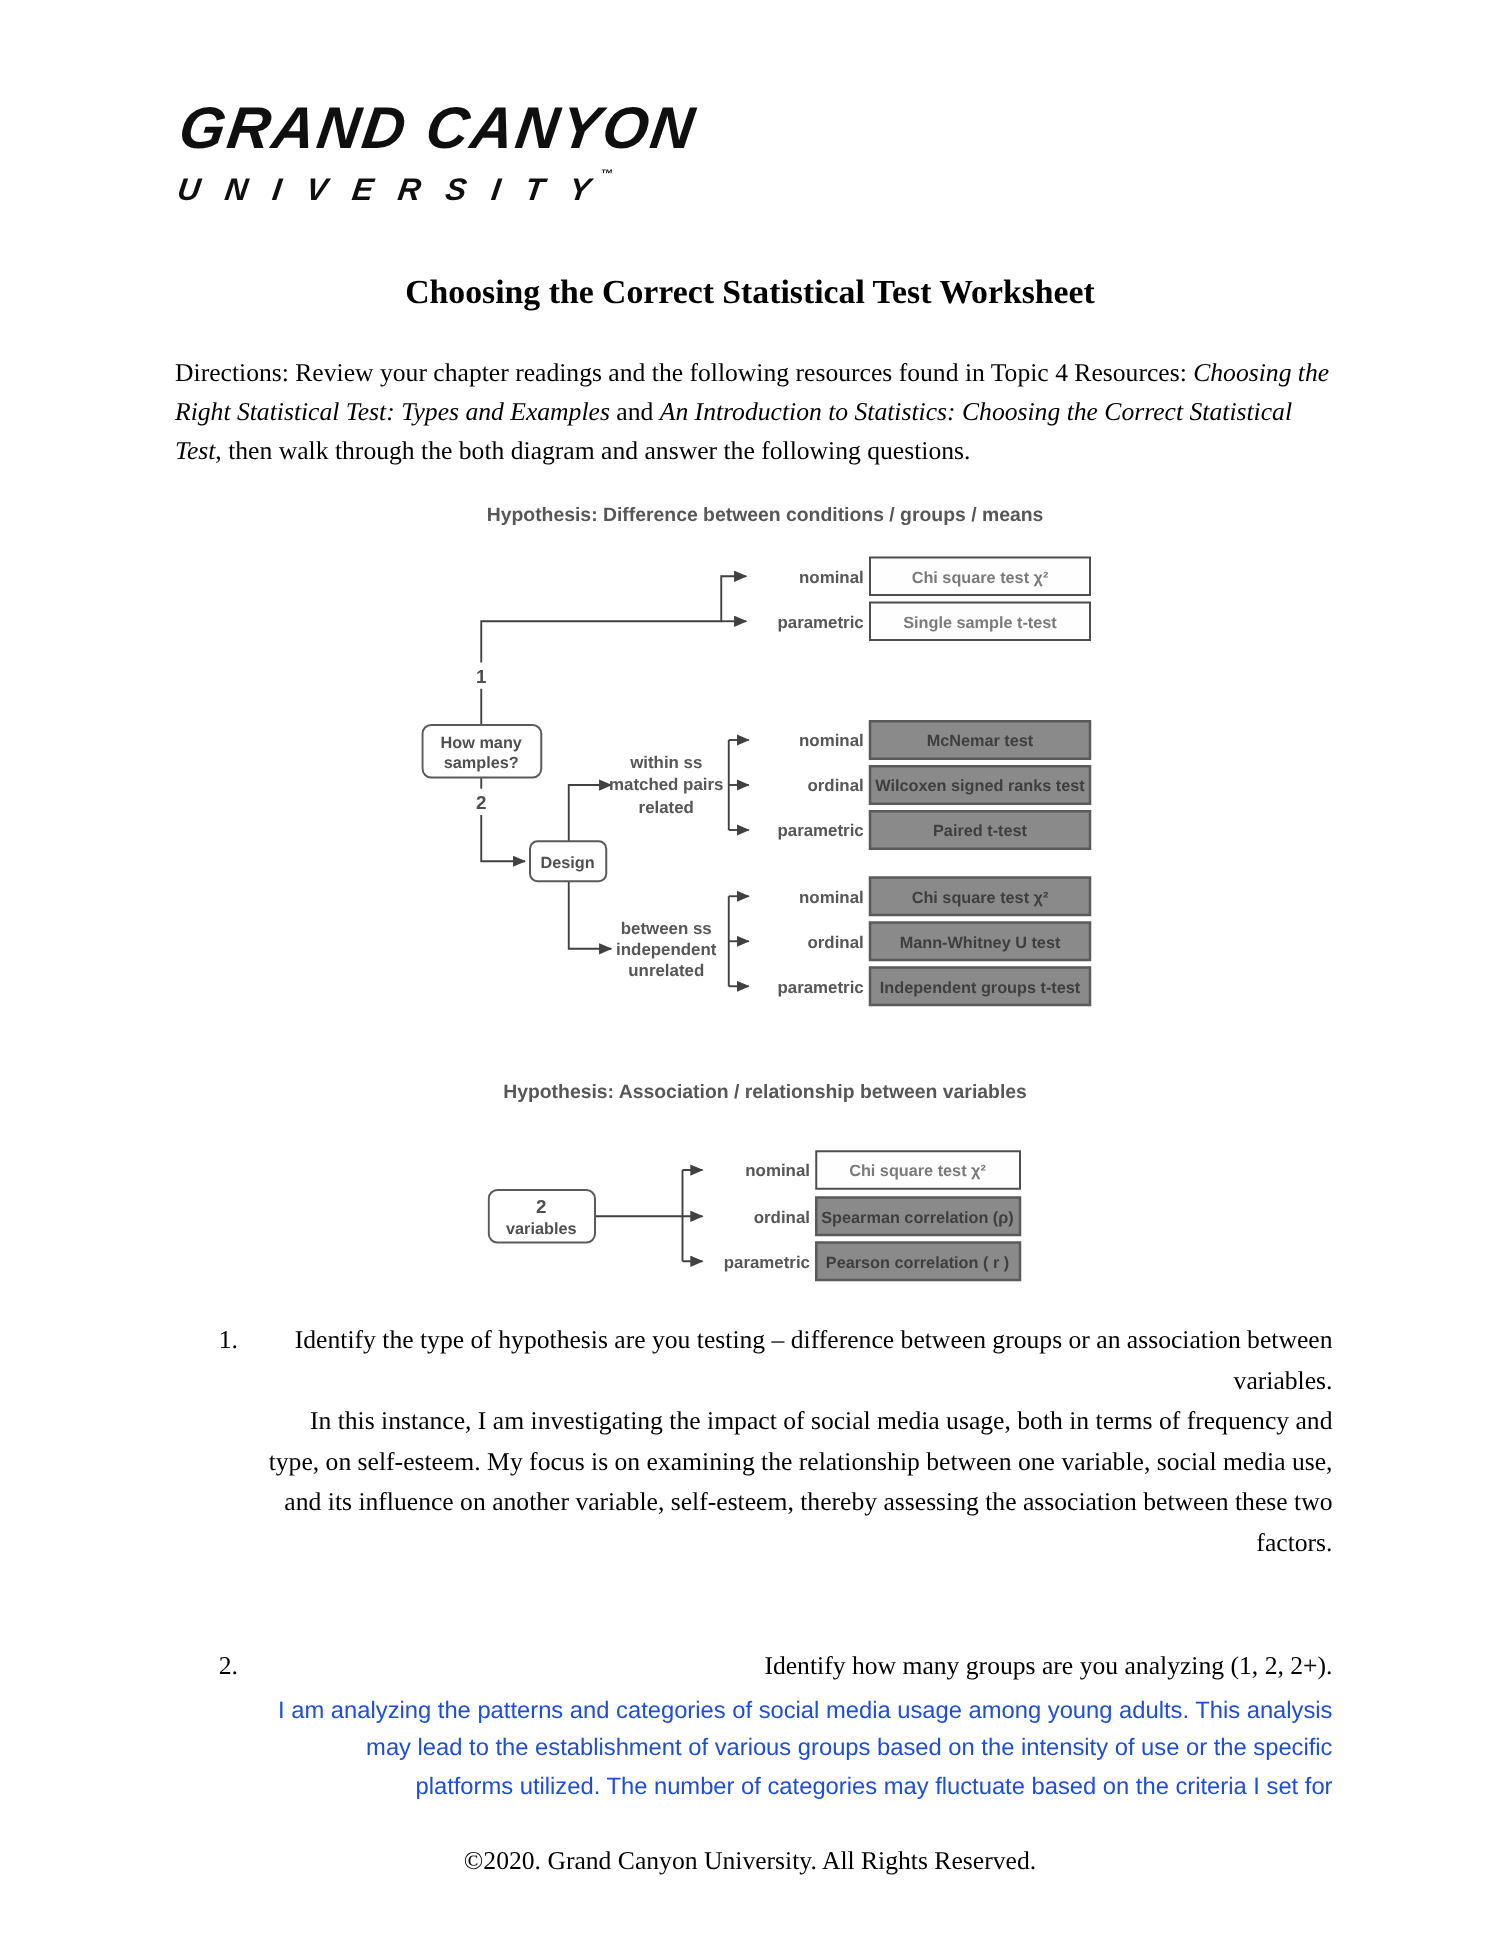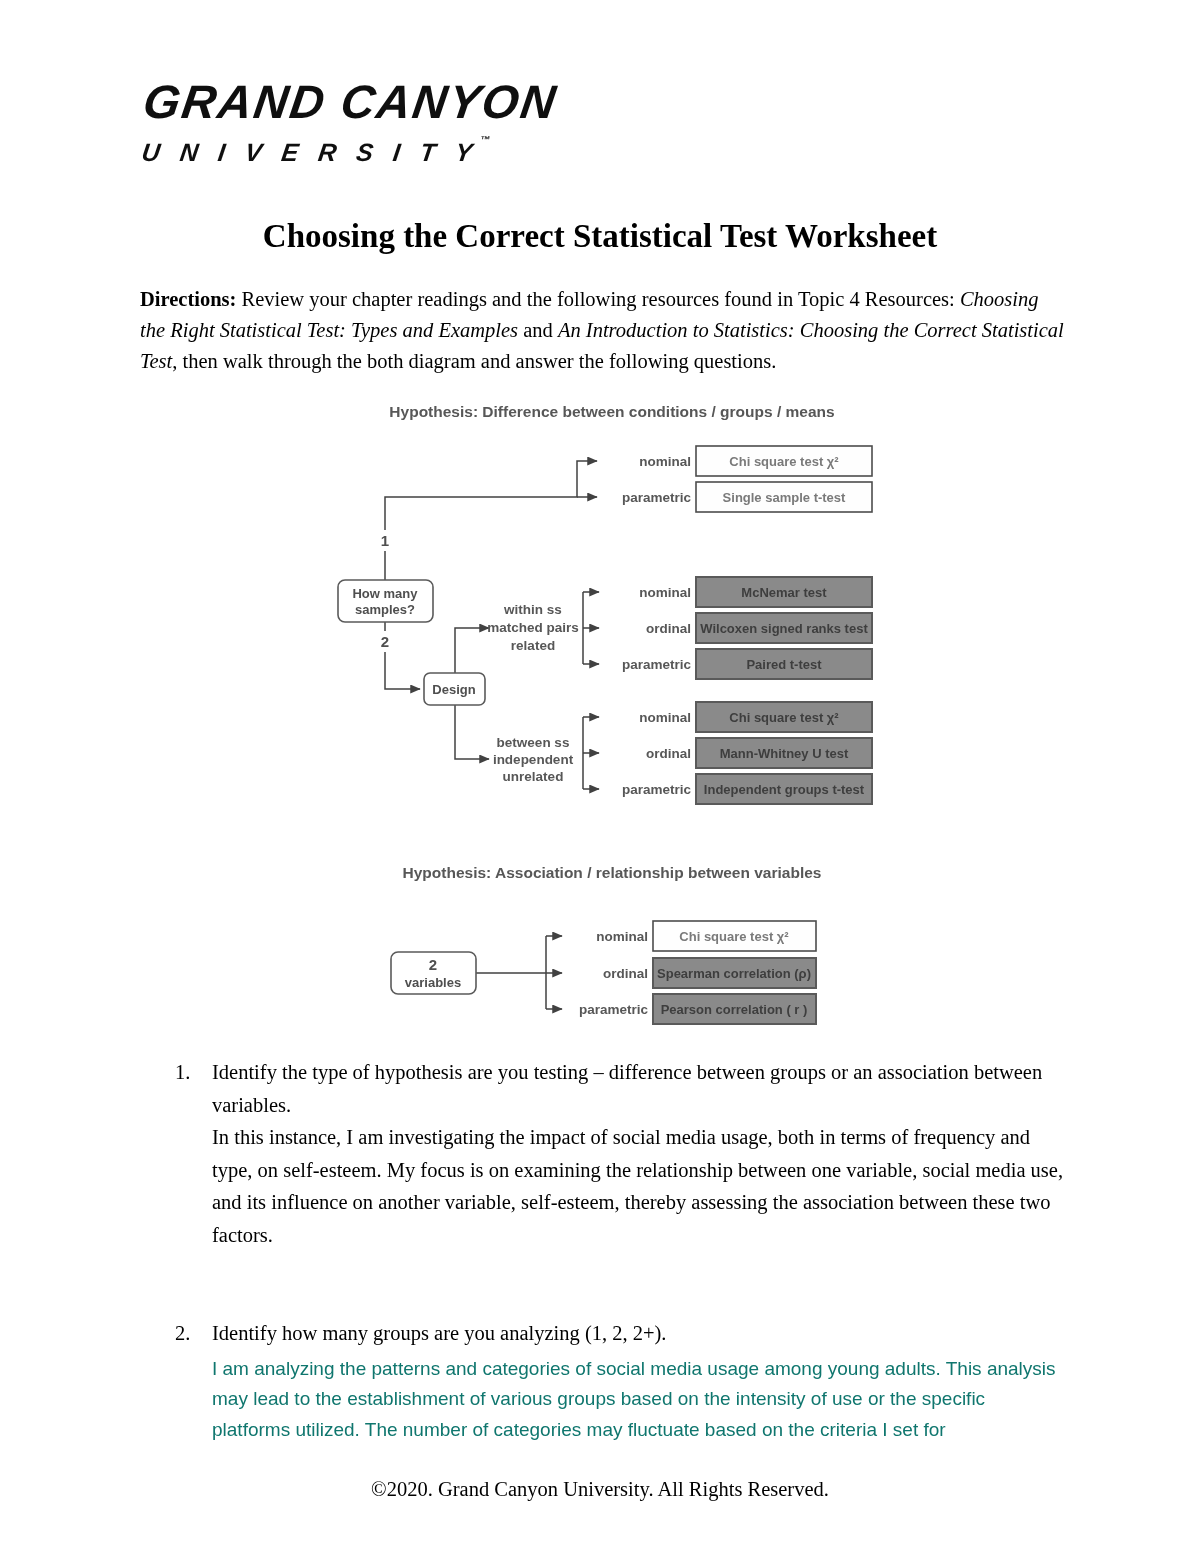--- a/index.html
+++ b/index.html
@@ -19,27 +19,27 @@
   .logo-line2 {
     font-family:"Liberation Sans", sans-serif; font-style:italic; font-weight:900;
     font-size:25px; letter-spacing:20px; margin-top:5px; white-space:nowrap;
     transform:skewX(-8deg); transform-origin:left bottom;
   }
   .logo-tm { font-size:10px; vertical-align:18px; letter-spacing:0; margin-left:-14px; }
 
   
   .doc-title {
     position:absolute; top:218px; left:0; width:100%;
-    text-align:center; font-size:33px; font-weight:bold;
+    text-align:center; font-size:27px; font-weight:bold;
   }
   .directions {
     position:absolute; left:140px; top:263px; width:928px;
     font-size:20.5px; line-height:31px;
   }
-  .directions b { font-weight:bold; }
+  .directions b { font-weight:normal; }
   .directions i { font-style:italic; }
 
   
   .diagram { position:absolute; }
   #diagram1 { left:337px; top:395px; }
   #diagram2 { left:390px; top:855px; }
   svg text { font-family:"Liberation Sans", sans-serif; }
   .d-title  { font-size:15.5px; font-weight:600; fill:#575757; }
   .d-label  { font-size:13.5px; font-weight:700; fill:#575757; }
   .d-node   { font-size:13px;  font-weight:700; fill:#4f4f4f; }
@@ -50,24 +50,24 @@
   .box-gray rect  { fill:#8a8a8a; stroke:#5a5a5a; stroke-width:2; }
   .box-gray text  { fill:#3e3e3e; font-size:13px; font-weight:600; }
   .conn { stroke:#414141; stroke-width:1.5; fill:none; }
   .patch { fill:#ffffff; }
 
   
   .questions { position:absolute; left:140px; top:1056px; width:926px; }
   .question { display:flex; padding-left:35px; margin-bottom:66px; }
   .q-num { flex:none; width:37px; font-size:20.5px; line-height:32.5px; }
   .q-body { flex:1; }
-  .q-text, .q-answer { font-size:20.5px; line-height:32.5px; }
+  .q-text, .q-answer { font-size:20.5px; line-height:32.5px;text-align:right; }
   .q-answer.sans {
     font-family:"Liberation Sans", sans-serif;
-    font-size:19px; line-height:30.5px; color:#0f766e; padding-top:4px;
+    font-size:19px; line-height:30.5px; color:#1d4ed8; padding-top:4px;
   }
 
   
   .footer {
     position:absolute; top:1478px; left:0; width:100%;
     text-align:center; font-size:20.5px;
   }
 </style>
 </head>
 <body>

